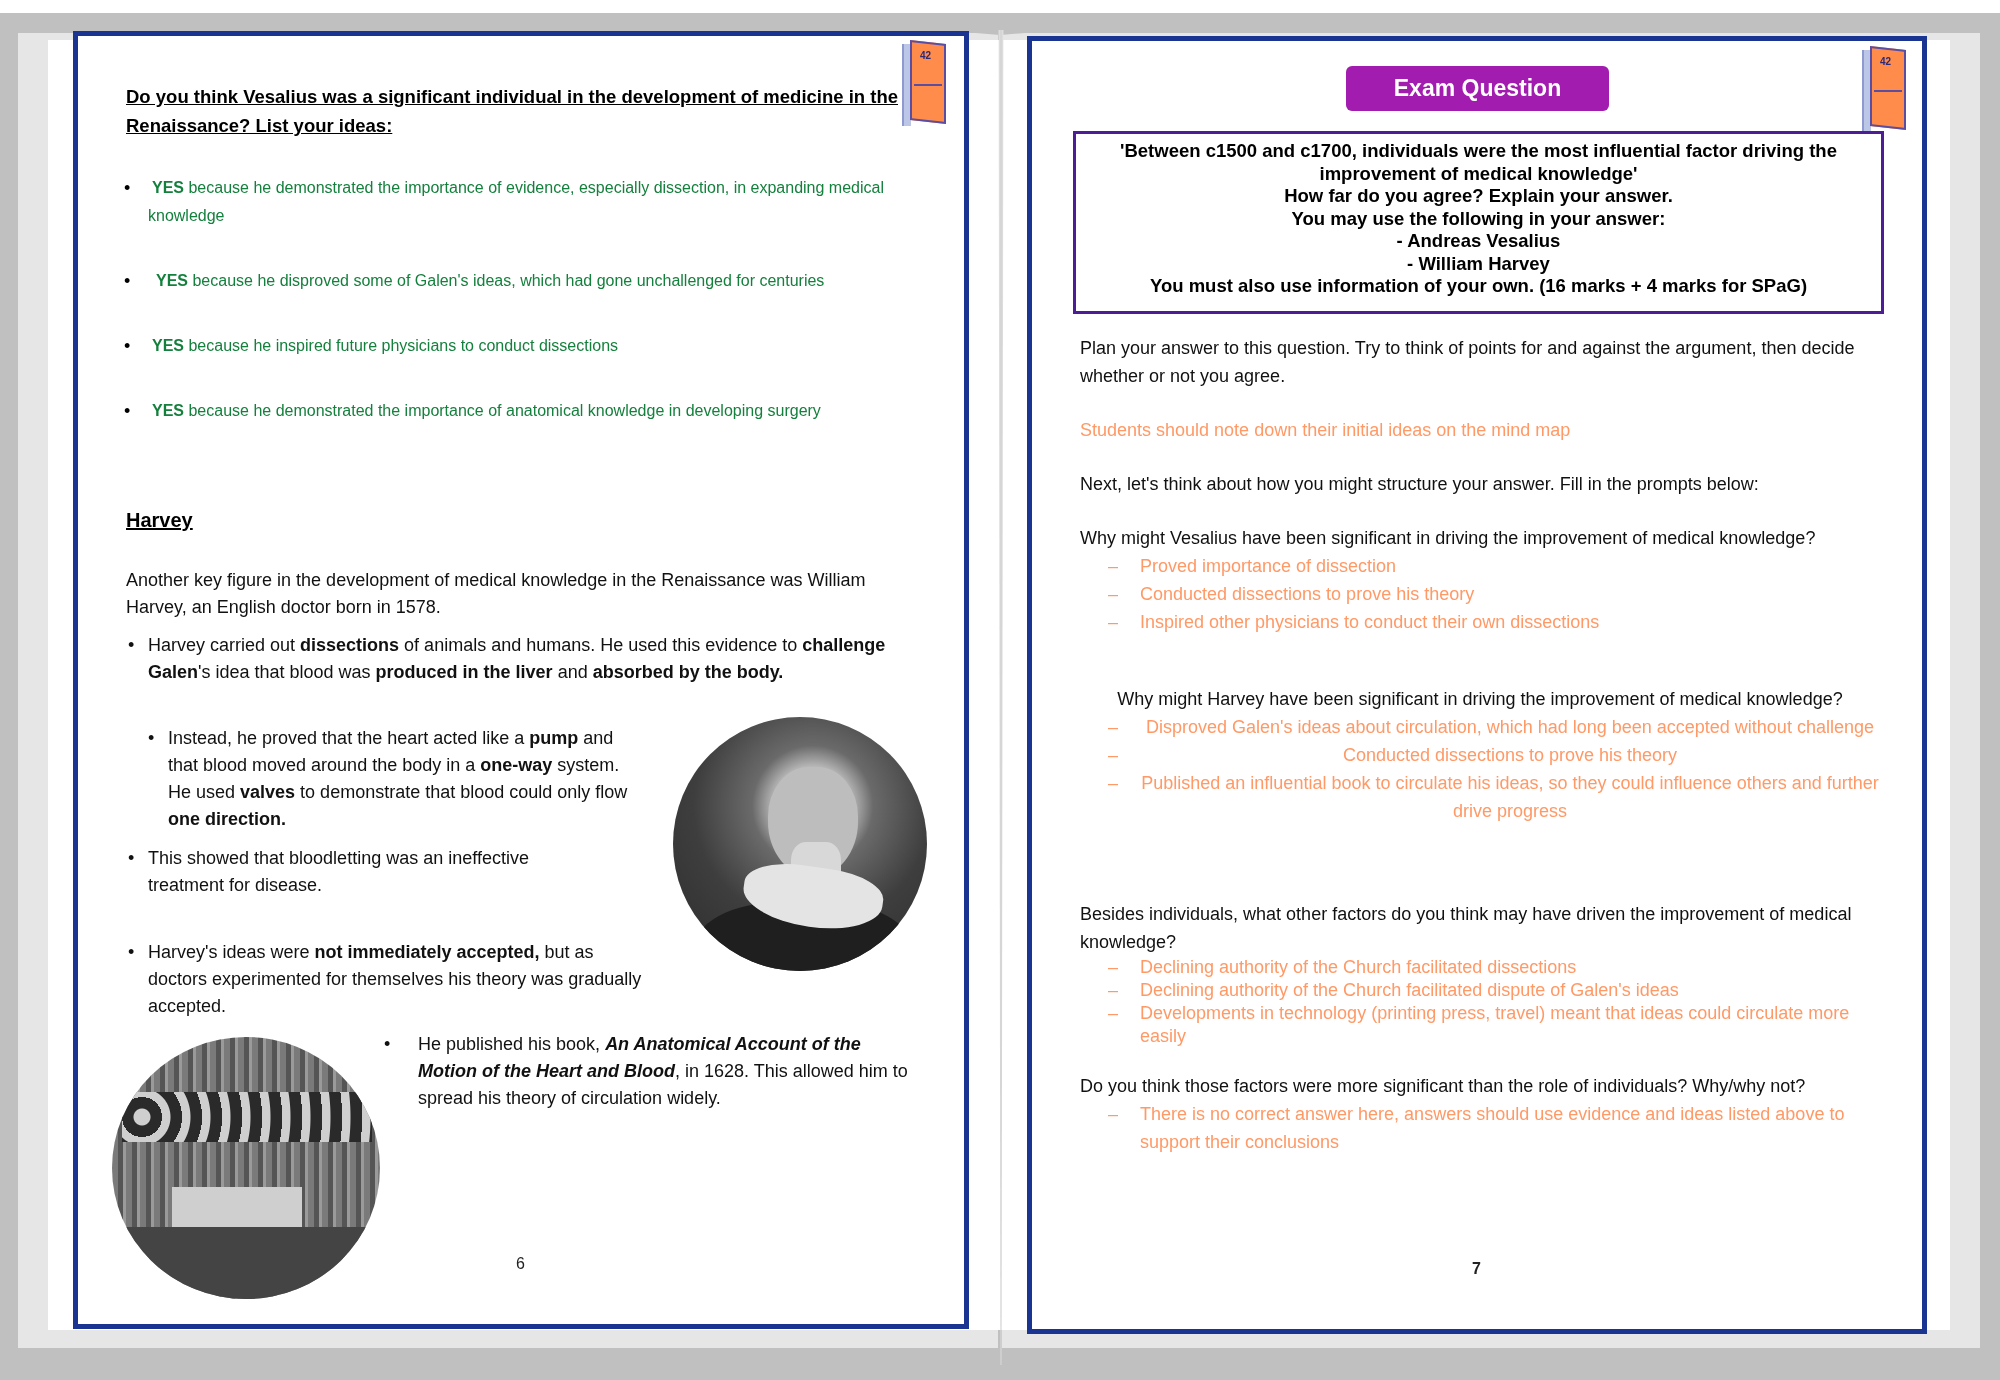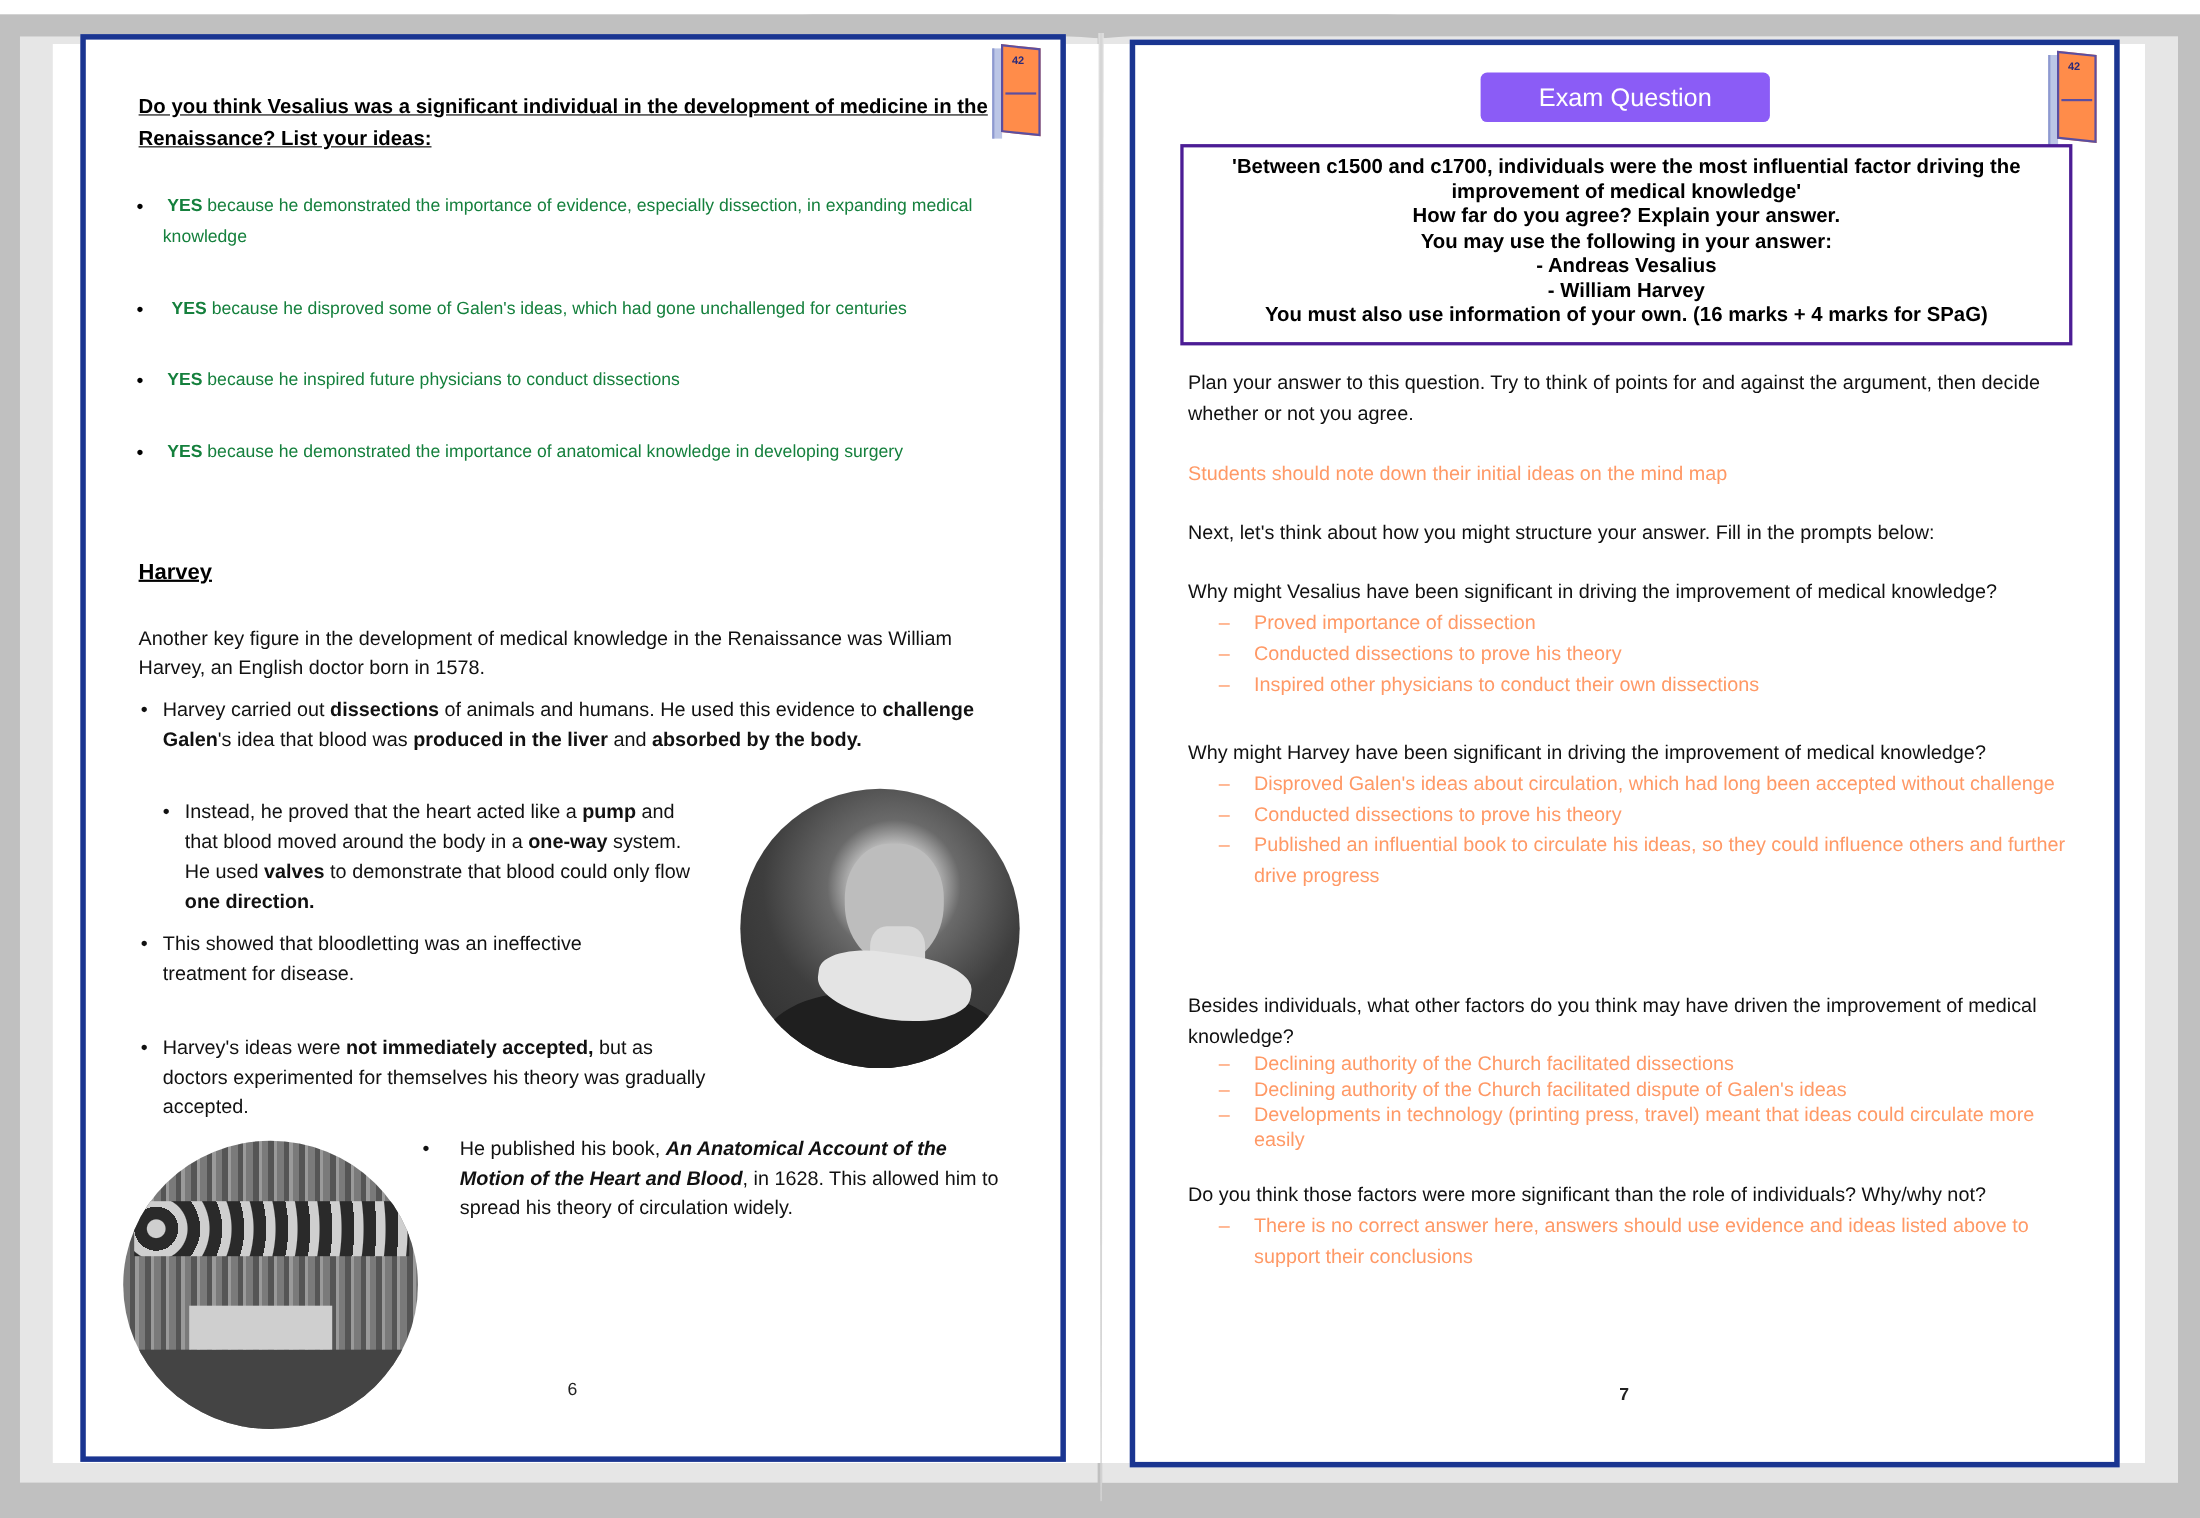--- a/index.html
+++ b/index.html
@@ -69,22 +69,22 @@
   .dissection .table { position: absolute; left: 60px; top: 150px; width: 130px; height: 40px; background: #cfcfcf; }
   .dissection .floor { position: absolute; left: 0; top: 190px; width: 268px; height: 80px; background: #444; }
   .dissection .heads { position: absolute; left: 10px; top: 55px; width: 250px; height: 50px;
      background: repeating-radial-gradient(circle at 20px 25px, #cfcfcf 0 8px, #2a2a2a 9px 20px); }
 
   .page-num { position: absolute; font-size: 16px; color: #222; }
   .pn-left { left: 516px; top: 1255px; }
   .pn-right { left: 1472px; top: 1260px; font-weight: bold; }
 
   
-  .exam-btn { position: absolute; left: 1346px; top: 66px; width: 263px; height: 45px; background: #8b5cf6;
-     border-radius: 6px; color: #fff; font-size: 23px; font-weight: normal; text-align: center; line-height: 45px; }
+  .exam-btn { position: absolute; left: 1346px; top: 66px; width: 263px; height: 45px; background: #a21caf;
+     border-radius: 6px; color: #fff; font-size: 23px; font-weight: bold; text-align: center; line-height: 45px; }
   .exam-box { position: absolute; left: 1073px; top: 131px; width: 811px; height: 183px;
      border: 3px solid #4c1d95; padding: 6px 10px; text-align: center; font-weight: bold; font-size: 18.5px; line-height: 22.5px; color: #000; }
   .r-para { position: absolute; left: 1080px; width: 800px; font-size: 18px; line-height: 28px; color: #111; }
   .r-orange { color: #ff9966; }
   .dash-list { list-style: none; margin-left: 28px; }
   .dash-list li { position: relative; padding-left: 32px; color: #ff9966; font-size: 18px; line-height: 28px; }
   .dash-list li::before { content: "–"; position: absolute; left: 0; top: 0; color: #ff9966; }
   .dash-list.tight li { line-height: 23px; }
 </style>
 </head>
@@ -181,21 +181,21 @@
 
 <div class="r-para" style="top:524px;">
   <p>Why might Vesalius have been significant in driving the improvement of medical knowledge?</p>
   <ul class="dash-list">
     <li>Proved importance of dissection</li>
     <li>Conducted dissections to prove his theory</li>
     <li>Inspired other physicians to conduct their own dissections</li>
   </ul>
 </div>
 
-<div class="r-para" style="top:670px;">
+<div class="r-para" style="top:685px;text-align:center;">
   <p>Why might Harvey have been significant in driving the improvement of medical knowledge?</p>
   <ul class="dash-list">
     <li>Disproved Galen's ideas about circulation, which had long been accepted without challenge</li>
     <li>Conducted dissections to prove his theory</li>
     <li>Published an influential book to circulate his ideas, so they could influence others and further drive progress</li>
   </ul>
 </div>
 
 <div class="r-para" style="top:900px;">
   <p>Besides individuals, what other factors do you think may have driven the improvement of medical knowledge?</p>

